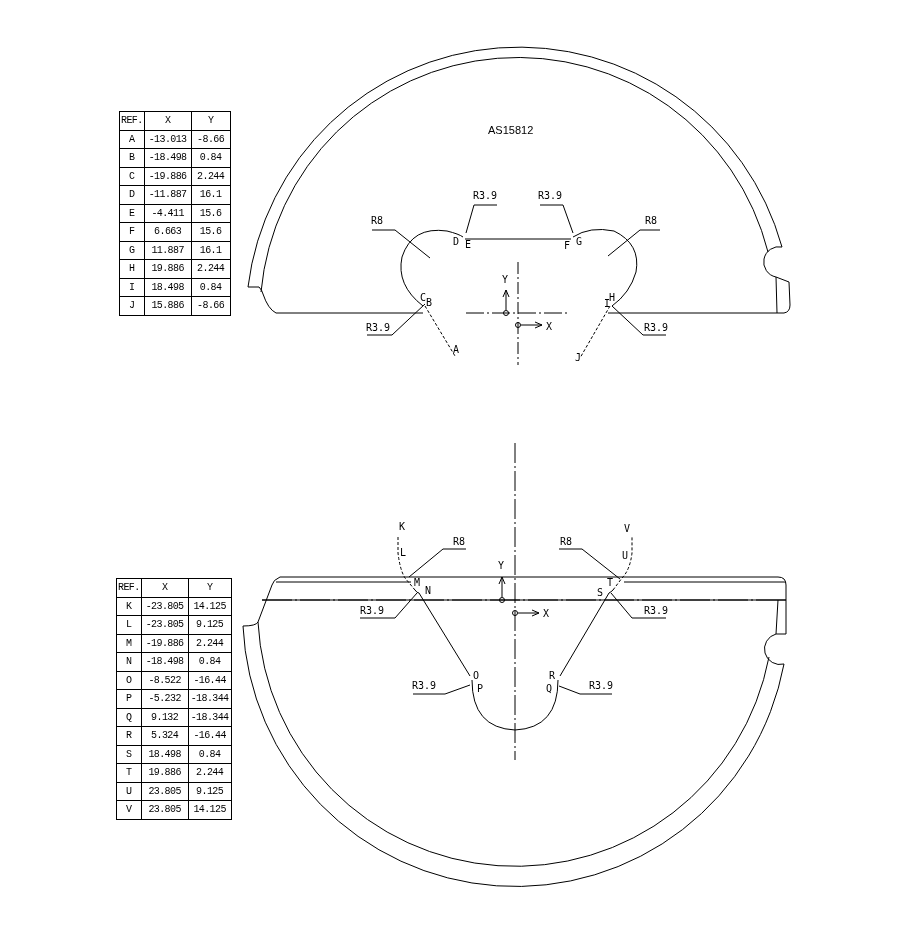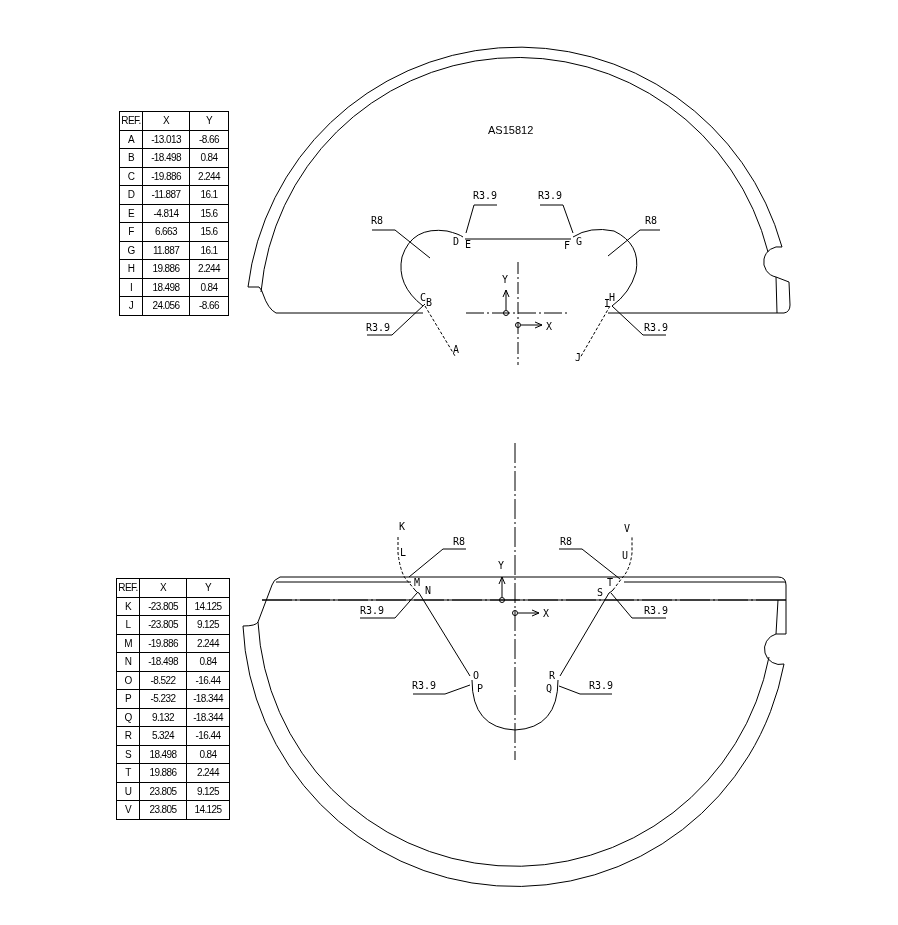--- a/index.html
+++ b/index.html
@@ -1,18 +1,18 @@
 <!DOCTYPE html>
 <html><head>
 <meta charset="utf-8">
 <style>
   html, body { margin: 0; padding: 0; background: #ffffff; }
   body { width: 898px; height: 925px; position: relative; overflow: hidden; font-family: "DejaVu Sans", sans-serif; }
   .drawing { position: absolute; left: 0; top: 0; width: 898px; height: 925px; }
-  .ref-table { position: absolute; border-collapse: collapse; font-family: Liberation Sans, sans-serif; font-size: 10px; color: #000; }
+  .ref-table { position: absolute; border-collapse: collapse; font-family: Liberation Mono, monospace; font-size: 10px; color: #000; }
   .ref-table td, .ref-table th { border: 1px solid #000; padding: 0 1px; text-align: center; height: 17.5px; line-height: 17.5px; font-weight: normal; letter-spacing: -0.6px; }
   .ref-table .c-ref { width: 20px; }
   .ref-table .c-x { width: 44px; }
   .ref-table .c-y { width: 36px; }
   #table-top { left: 119px; top: 111px; }
   #table-bottom { left: 116px; top: 578px; }
   #table-bottom .c-y { width: 40px; }
   svg text { font-family: "DejaVu Sans Mono", monospace; font-size: 10px; fill: #000; }
   svg .title { font-family: "Liberation Sans", sans-serif; font-size: 11px; }
 </style>
@@ -43,21 +43,21 @@
         <td>-19.886</td>
         <td>2.244</td>
       </tr>
     <tr>
         <td>D</td>
         <td>-11.887</td>
         <td>16.1</td>
       </tr>
     <tr>
         <td>E</td>
-        <td>-4.814</td>
+        <td>-4.411</td>
         <td>15.6</td>
       </tr>
     <tr>
         <td>F</td>
         <td>6.663</td>
         <td>15.6</td>
       </tr>
     <tr>
         <td>G</td>
         <td>11.887</td>
@@ -68,21 +68,21 @@
         <td>19.886</td>
         <td>2.244</td>
       </tr>
     <tr>
         <td>I</td>
         <td>18.498</td>
         <td>0.84</td>
       </tr>
     <tr>
         <td>J</td>
-        <td>24.056</td>
+        <td>15.886</td>
         <td>-8.66</td>
       </tr>
   </tbody>
 </table>
 
 <table id="table-bottom" class="ref-table">
   <thead>
     <tr>
       <th class="c-ref">REF.</th>
       <th class="c-x">X</th>

